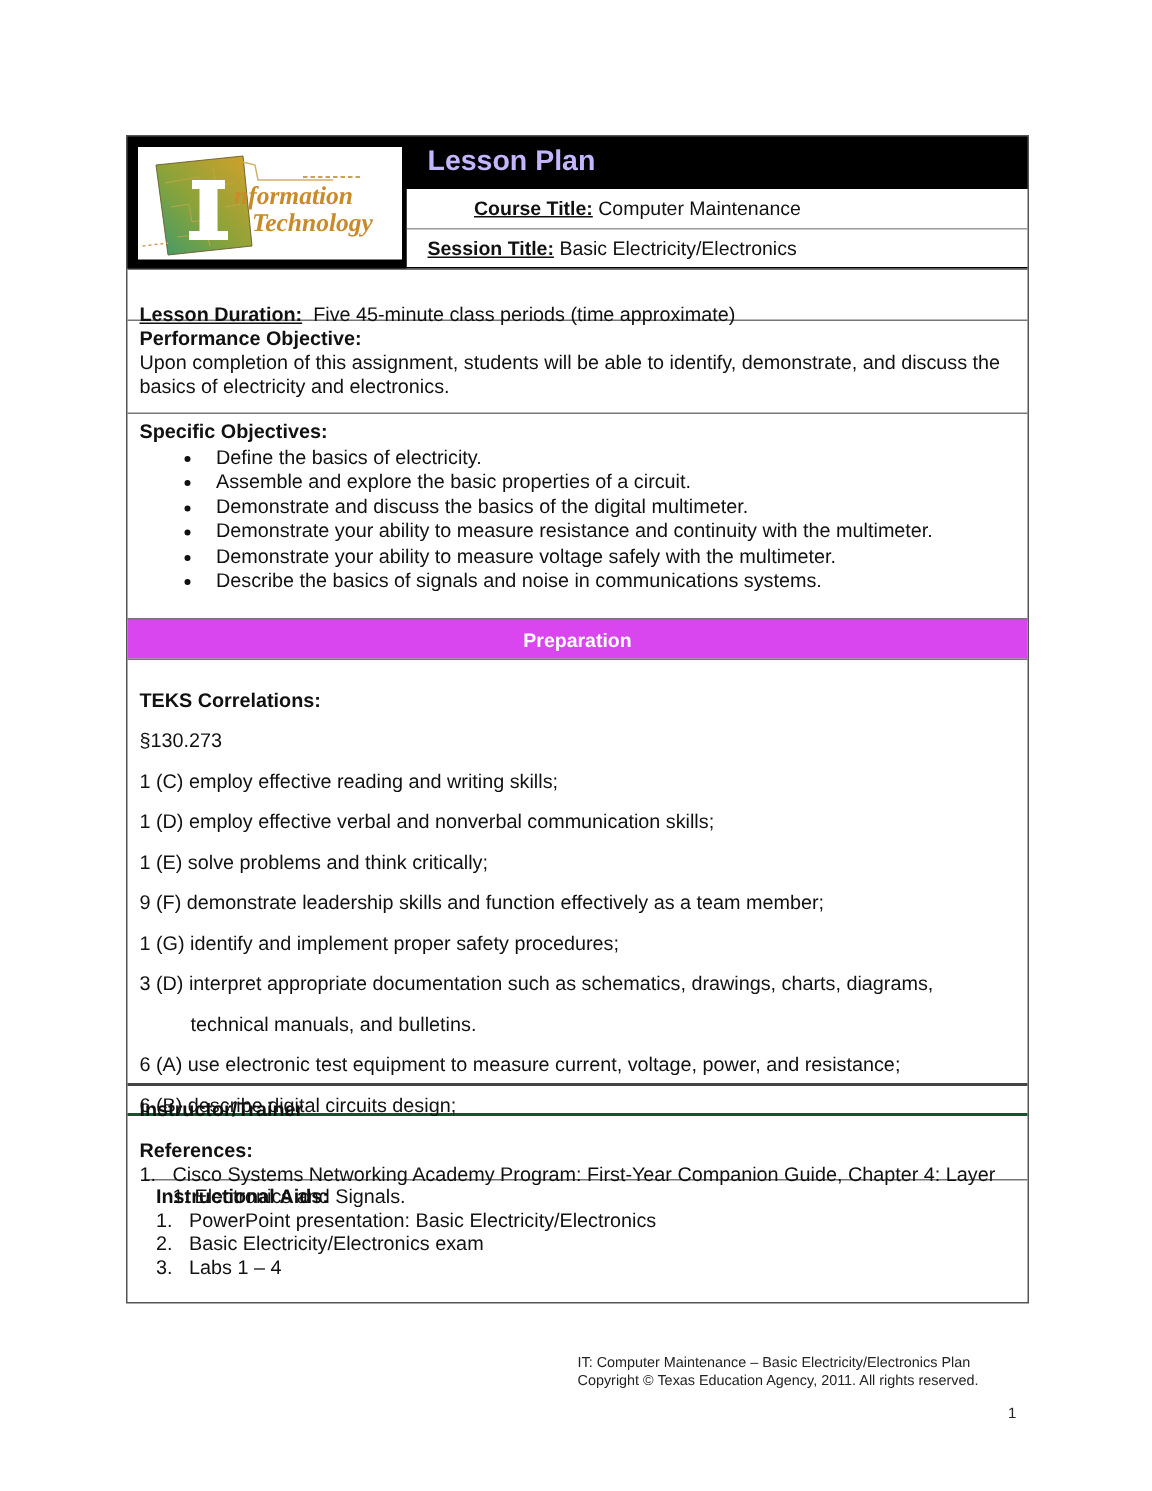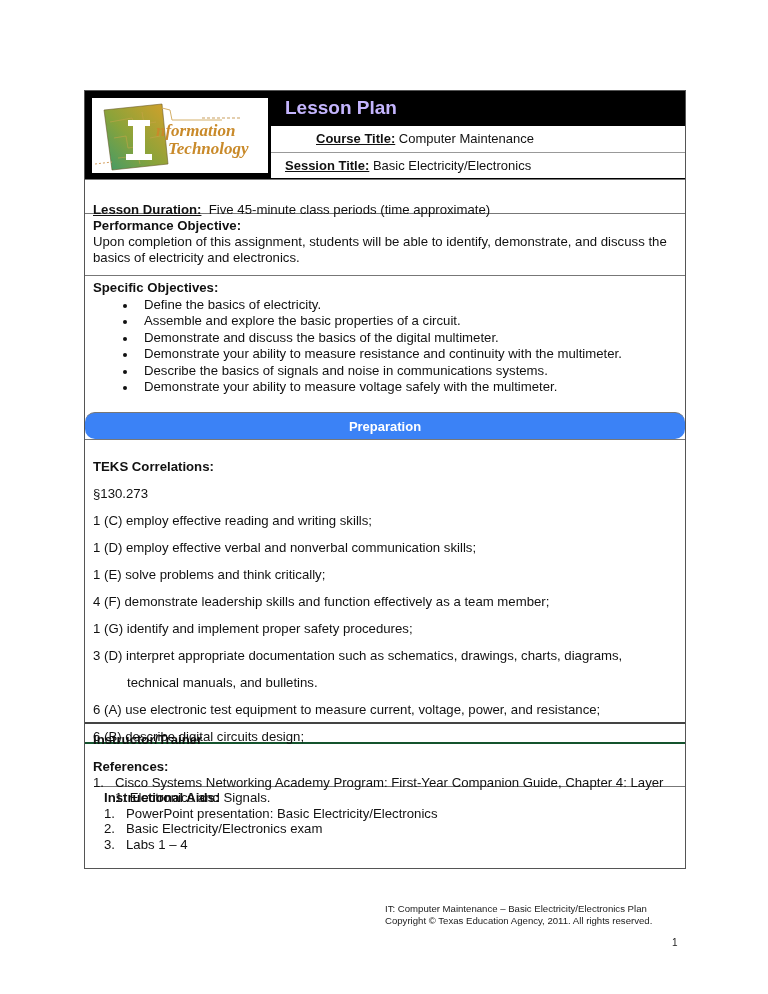--- a/index.html
+++ b/index.html
@@ -47,22 +47,22 @@
     .u { text-decoration: underline; }
 
     ul.bullets { list-style: none; margin-left: 30px; }
     ul.bullets li { position: relative; padding-left: 21px; }
     ul.bullets li::before {
       content: ""; position: absolute; left: 0; top: 7px; width: 4px; height: 4px;
       border-radius: 50%; background: #111;
     }
 
     .section-bar {
-      height: 27px; background: #3b82f6; color: #fff; text-align: center;
-      font-weight: bold; font-size: 13px; padding-top: 6px; border-top: 1px solid #777; border-radius: 10px;
+      height: 27px; background: #d946ef; color: #fff; text-align: center;
+      font-weight: bold; font-size: 13px; padding-top: 6px; border-top: 1px solid #777;
     }
 
     .row.teks { height: 283px; padding-top: 13px; }
     .teks p { line-height: 27px; height: 27px; }
     .teks p.indent { padding-left: 34px; }
     .teks .teks-head { font-weight: bold; }
 
     .row.instructor { height: 20px; padding-top: 8px; border-top: 2px solid #444; font-weight: bold; }
     .row.refs { height: 44px; line-height: 15.5px; padding-top: 15px; border-top: 2px solid #14532d; }
     .row.aids { height: 82px; line-height: 15.5px; padding-top: 3px; border-top: 1px solid #777; margin-left: 11px; }
@@ -142,34 +142,34 @@
       <div>Upon completion of this assignment, students will be able to identify, demonstrate, and discuss the basics of electricity and electronics.</div>
     </div>
 
     <div class="row spec">
       <div class="bold">Specific Objectives:</div>
       <ul class="bullets">
         <li>Define the basics of electricity.</li>
         <li>Assemble and explore the basic properties of a circuit.</li>
         <li>Demonstrate and discuss the basics of the digital multimeter.</li>
         <li>Demonstrate your ability to measure resistance and continuity with the multimeter.</li>
+        <li>Demonstrate your ability to measure voltage safely with the multimeter.</li>
         <li>Describe the basics of signals and noise in communications systems.</li>
-        <li>Demonstrate your ability to measure voltage safely with the multimeter.</li>
       </ul>
     </div>
 
     <div class="section-bar">Preparation</div>
 
     <div class="row teks">
       <p class="teks-head">TEKS Correlations:</p>
       <p>§130.273</p>
       <p>1 (C) employ effective reading and writing skills;</p>
       <p>1 (D) employ effective verbal and nonverbal communication skills;</p>
       <p>1 (E) solve problems and think critically;</p>
-      <p>4 (F) demonstrate leadership skills and function effectively as a team member;</p>
+      <p>9 (F) demonstrate leadership skills and function effectively as a team member;</p>
       <p>1 (G) identify and implement proper safety procedures;</p>
       <p>3 (D) interpret appropriate documentation such as schematics, drawings, charts, diagrams,</p>
       <p class="indent">technical manuals, and bulletins.</p>
       <p>6 (A) use electronic test equipment to measure current, voltage, power, and resistance;</p>
       <p>6 (B) describe digital circuits design;</p>
     </div>
 
     <div class="row instructor">Instructor/Trainer</div>
 
     <div class="row refs">

